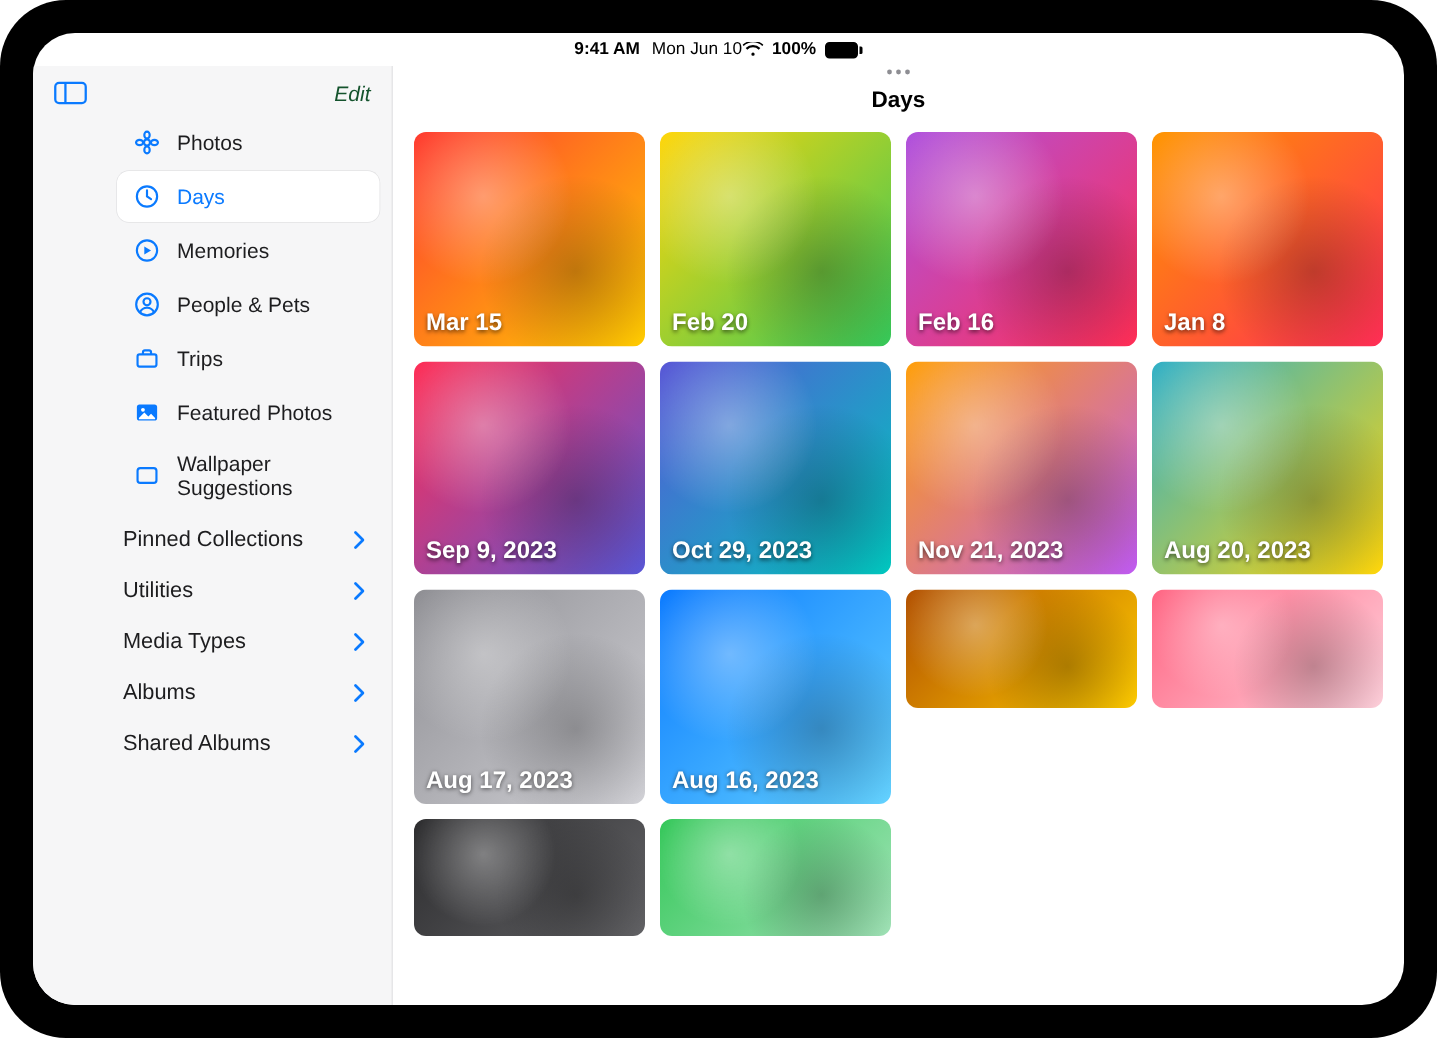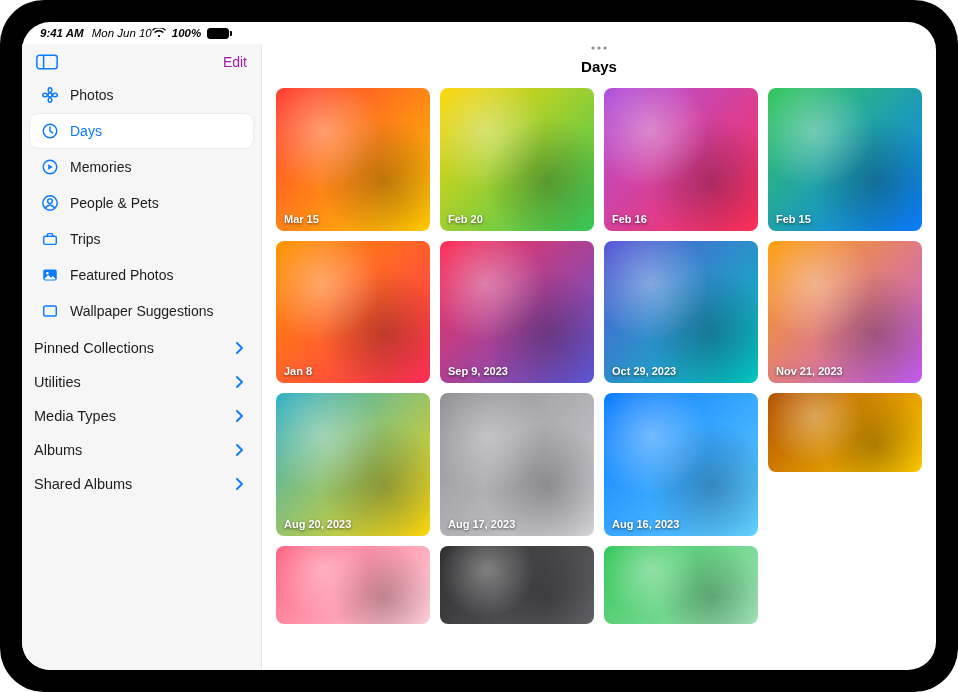--- a/index.html
+++ b/index.html
@@ -4,59 +4,59 @@
 <style>
   * { box-sizing: border-box; margin: 0; padding: 0; }
   html, body { width: 958px; height: 692px; overflow: hidden; font-family: -apple-system, "SF Pro Text", "Helvetica Neue", Arial, sans-serif; }
   .device {
     width: 958px; height: 692px; background: #000; border-radius: 44px; padding: 22px; position: relative;
   }
   .screen {
     width: 100%; height: 100%; background: #fff; border-radius: 28px; overflow: hidden; position: relative; display: flex; flex-direction: column;
   }
   .statusbar {
-    height: 22px; display: flex; align-items: center; justify-content: flex-start; padding: 0 18px; font-size: 11.5px; font-weight: 600; color: #000; flex-shrink: 0; font-style: italic;
+    height: 22px; display: flex; align-items: center; justify-content: center; padding: 0 18px; font-size: 11.5px; font-weight: 600; color: #000; flex-shrink: 0;
   }
   .statusbar .left { display:flex; gap:8px; align-items:center;}
   .statusbar .right { display:flex; gap:6px; align-items:center;}
   .wifi {
     width: 14px; height: 10px; position: relative;
   }
   .wifi svg { width:14px; height:10px; }
   .battery {
     display:flex; align-items:center; gap:1px;
   }
   .battery .body {
     width: 22px; height: 11px; border: 1px solid #000; border-radius: 3px; background:#000;
   }
   .battery .cap { width:2px; height:5px; background:#000; border-radius:0 1px 1px 0;}
   .content { flex: 1; display: flex; min-height:0;}
   .sidebar {
     width: 240px; flex-shrink:0; background:#f6f6f7; border-right: 1px solid #e6e6e8; display:flex; flex-direction:column; padding: 6px 8px 0 8px;
   }
   .sb-top { display:flex; justify-content:space-between; align-items:center; padding: 4px 6px 8px 6px;}
   .sb-top .sb-icon { width:22px; height:16px; color:#0a7aff; }
-  .sb-top .edit { color:#a21caf; font-size:14px; font-weight:400; cursor:pointer; }
-  .sb-list { display:flex; flex-direction:column; gap:2px; }
+  .sb-top .edit { color:#14532d; font-size:14px; font-weight:400; cursor:pointer;font-style:italic; }
+  .sb-list { display:flex; flex-direction:column; gap:2px;margin-left:48px; }
   .sb-item { display:flex; align-items:center; gap:10px; padding: 7px 10px; border-radius:8px; font-size:14px; color:#1d1d1f; cursor:pointer; }
   .sb-item .ic { width:20px; height:20px; display:flex; align-items:center; justify-content:center; color:#0a7aff; flex-shrink:0;}
   .sb-item.selected { background:#fff; color:#0a7aff; box-shadow: 0 0 0 0.5px #e2e2e4; font-weight:500;}
   .sb-item.selected .ic { color:#0a7aff; }
   .sb-group { display:flex; align-items:center; justify-content:space-between; padding: 8px 10px 8px 4px; font-size:14.5px; color:#1d1d1f; cursor:pointer;}
   .sb-group .chev { color:#0a7aff; }
   .main { flex:1; display:flex; flex-direction:column; min-width:0;}
   .mainhead { height: 44px; display:flex; align-items:center; justify-content:center; position:relative; flex-shrink:0;}
   .mainhead .title { font-size:15px; font-weight:600; }
   .mainhead .more { position:absolute; left:50%; top:-2px; transform:translateX(-50%); color:#8e8e93;}
   .grid-scroll { flex:1; overflow:hidden; padding: 0 14px;}
   .grid { display:grid; grid-template-columns: repeat(4, 1fr); gap:10px; }
   .tile { position:relative; aspect-ratio: 1.08/1; border-radius:8px; overflow:hidden; cursor:pointer;}
   .tile .img { width:100%; height:100%; }
   .tile .label {
-    position:absolute; left:8px; bottom:6px; color:#fff; font-size:11px; font-weight:600;
+    position:absolute; left:8px; bottom:6px; color:#fff; font-size:16px; font-weight:600;
     text-shadow: 0 1px 3px rgba(0,0,0,0.6);
   }
   .tile.short { aspect-ratio: 1.08/0.55; }
   
   .g0{background:linear-gradient(135deg,#ff3b30,#ffcc00);}
   .g1{background:linear-gradient(135deg,#ffd60a,#34c759);}
   .g2{background:linear-gradient(135deg,#5ac8fa,#007aff);}
   .g3{background:linear-gradient(135deg,#af52de,#ff2d55);}
   .g4{background:linear-gradient(135deg,#34c759,#0a7aff);}
   .g5{background:linear-gradient(135deg,#ff9500,#ff2d55);}
@@ -253,24 +253,20 @@
               </div>
               <div class="tile">
                 <div class="img g1"></div>
                 <div class="label">Feb 20</div>
               </div>
               <div class="tile">
                 <div class="img g3"></div>
                 <div class="label">Feb 16</div>
               </div>
               <div class="tile">
-                <div class="img g4"></div>
-                <div class="label">Feb 15</div>
-              </div>
-              <div class="tile">
                 <div class="img g5"></div>
                 <div class="label">Jan 8</div>
               </div>
               <div class="tile">
                 <div class="img g6"></div>
                 <div class="label">Sep 9, 2023</div>
               </div>
               <div class="tile">
                 <div class="img g7"></div>
                 <div class="label">Oct 29, 2023</div>

